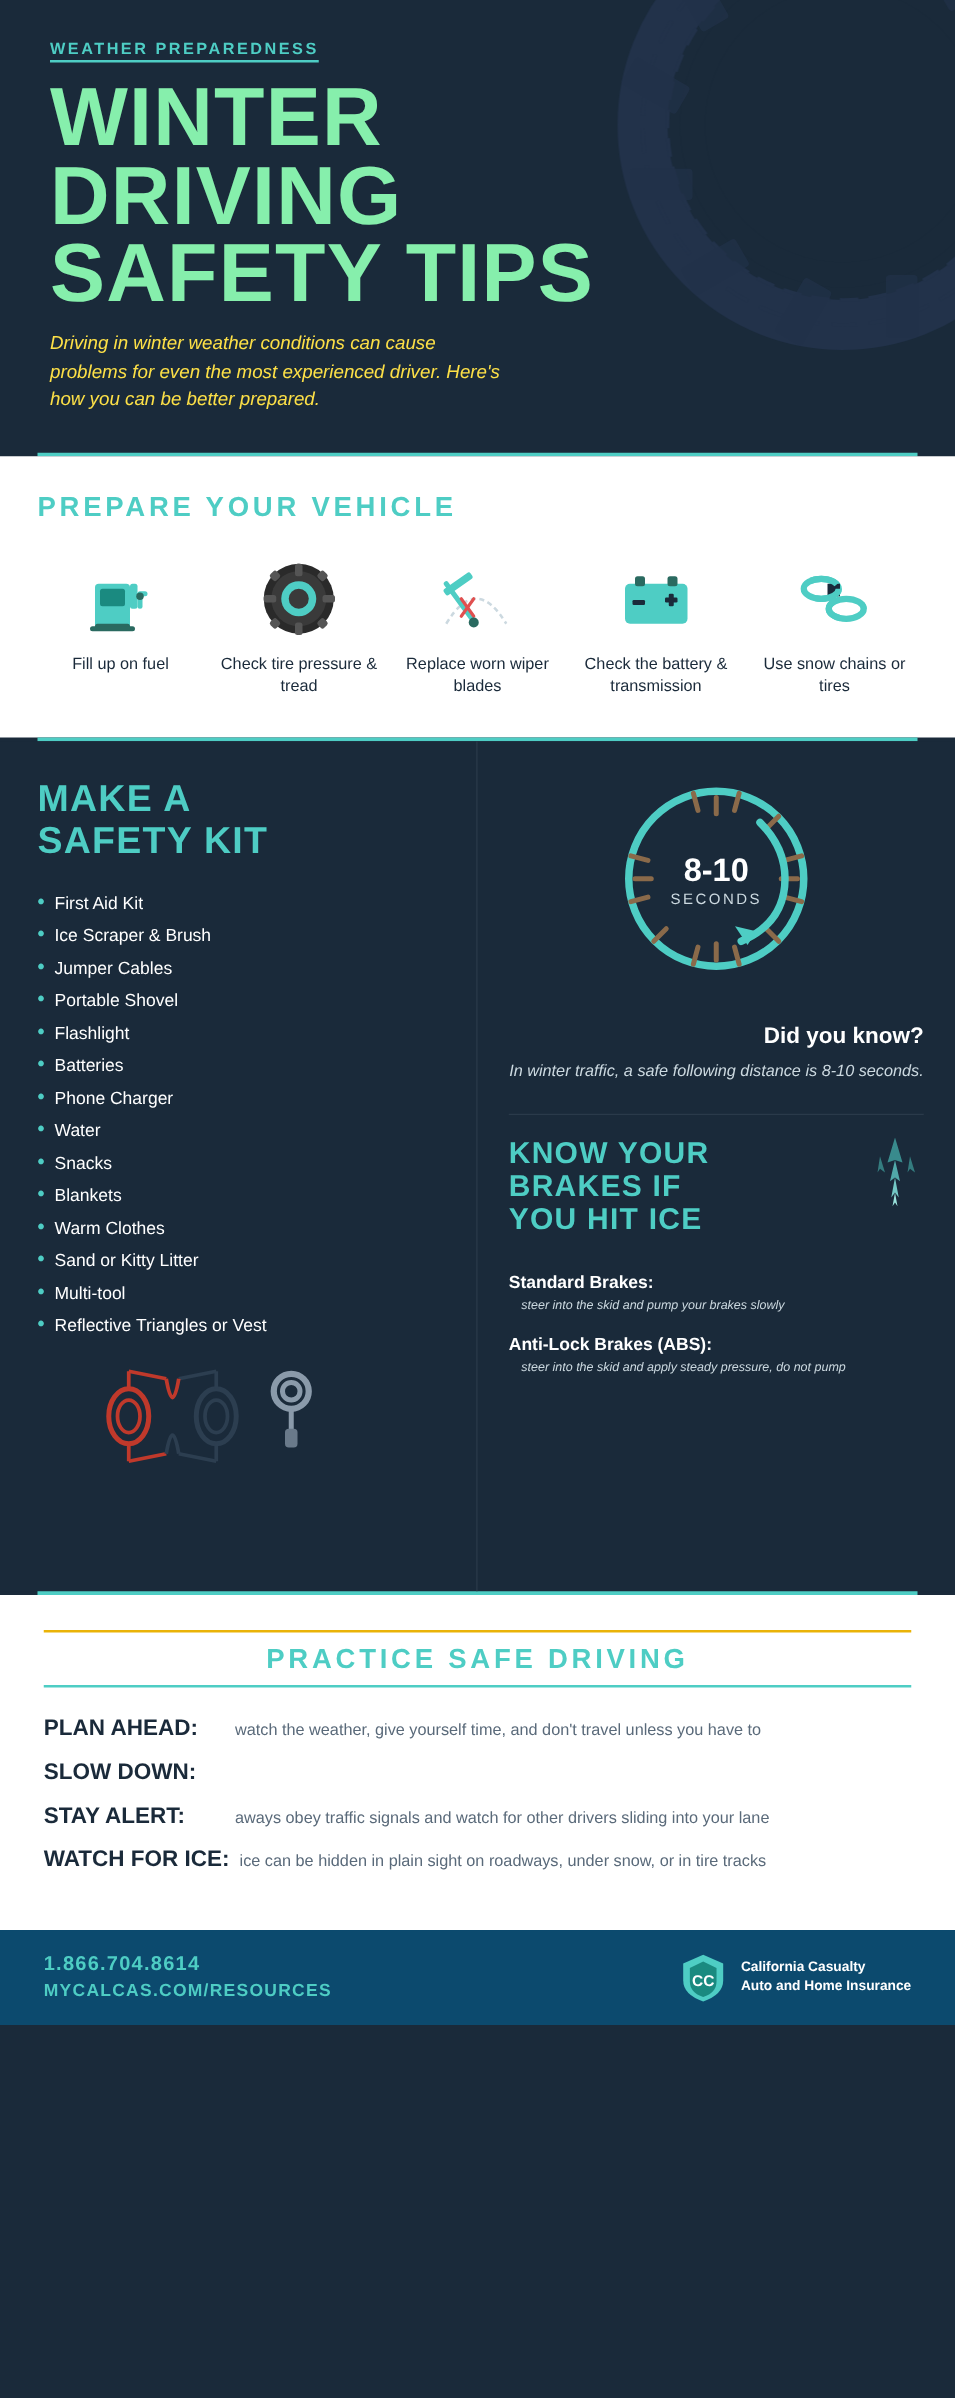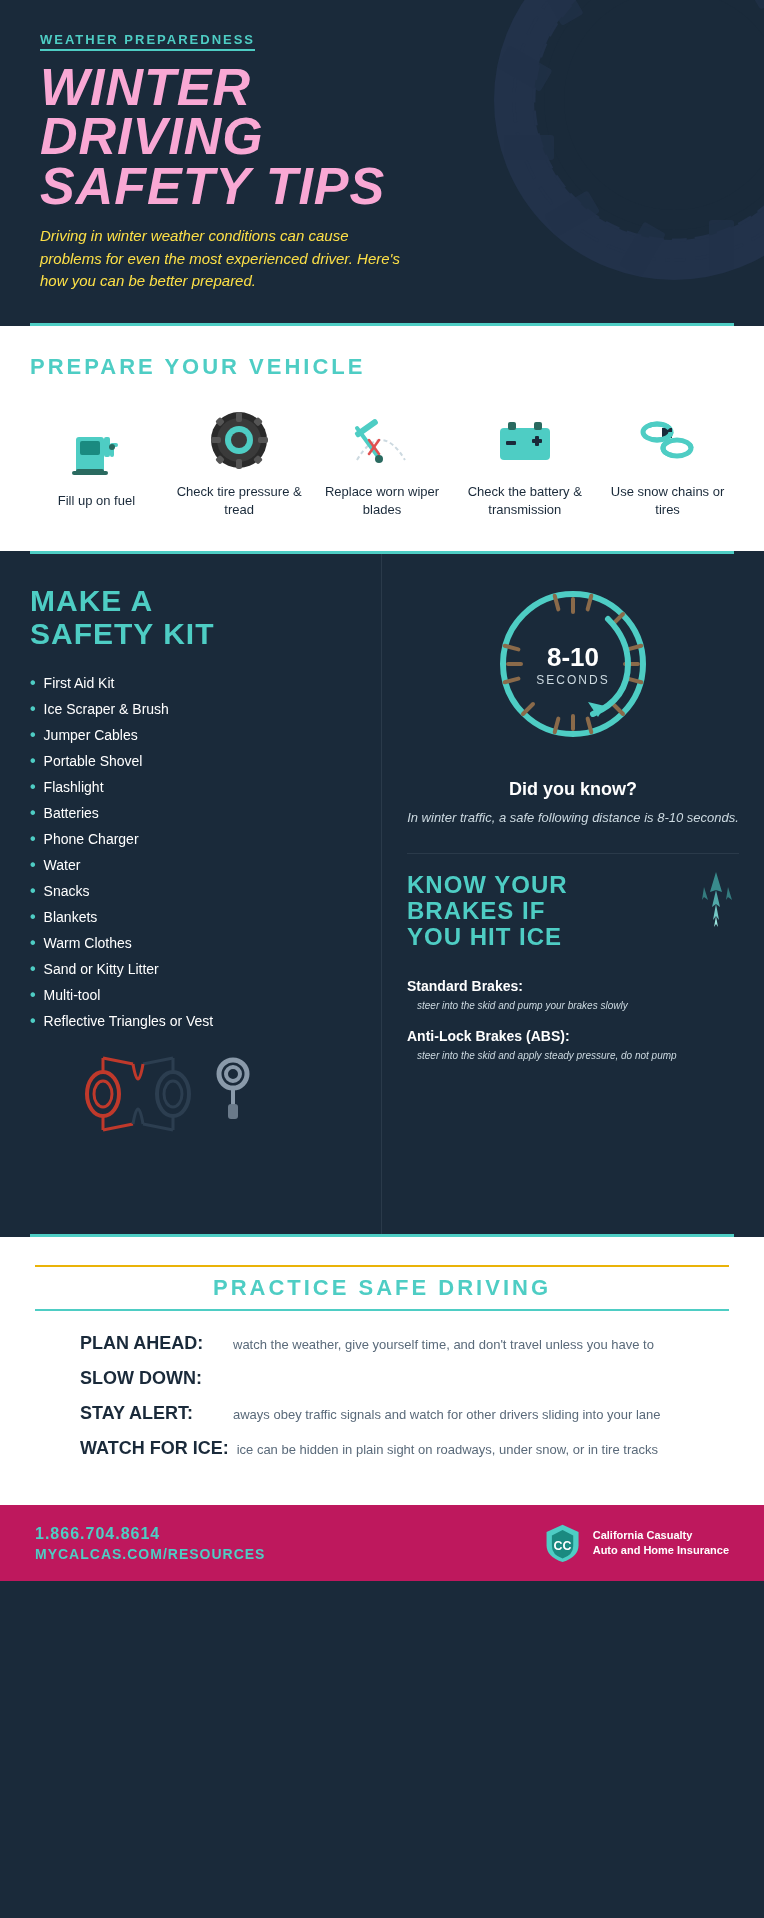--- a/index.html
+++ b/index.html
@@ -37,27 +37,26 @@
       font-size: 13px;
       font-weight: bold;
       letter-spacing: 2px;
       text-transform: uppercase;
       border-bottom: 2px solid #4ecdc4;
       display: inline-block;
       padding-bottom: 2px;
       margin-bottom: 12px;
     }
     .main-title {
-      font-size: 52px;
+      font-size: 66px;
       font-weight: 900;
       line-height: 0.95;
-      color: #f9a8d4;
+      color: #86efac;
       text-transform: uppercase;
       letter-spacing: 1px;
-      font-style: italic;
     }
     .subtitle-text {
       color: #fde047;
       font-size: 15px;
       font-style: italic;
       line-height: 1.5;
       margin-top: 14px;
       max-width: 360px;
     }
 
@@ -78,21 +77,21 @@
       font-size: 22px;
       font-weight: 900;
       text-align: left;
       letter-spacing: 3px;
       text-transform: uppercase;
       margin-bottom: 28px;
     }
     .vehicle-items {
       display: flex;
       justify-content: space-around;
-      align-items: center;
+      align-items: flex-start;
       gap: 10px;
     }
     .vehicle-item {
       display: flex;
       flex-direction: column;
       align-items: center;
       text-align: center;
       width: 130px;
     }
     .vehicle-icon {
@@ -166,21 +165,21 @@
       align-items: center;
       margin-bottom: 20px;
     }
     .clock-graphic {
       position: relative;
       width: 160px;
       height: 160px;
       margin-bottom: 15px;
     }
     .did-you-know {
-      text-align: center;
+      text-align: right;
       margin-bottom: 25px;
     }
     .did-you-know h3 {
       color: white;
       font-size: 18px;
       font-weight: 800;
       margin-bottom: 8px;
     }
     .did-you-know p {
       color: #ccd9e0;
@@ -237,39 +236,38 @@
       border-top: 2px solid #eab308;
       border-bottom: 2px solid #4ecdc4;
       padding: 8px 0;
     }
     .driving-tip {
       display: flex;
       align-items: baseline;
       margin-bottom: 14px;
       gap: 8px;
       flex-wrap: wrap;
-      margin-left: 45px;
     }
     .tip-label {
       color: #1a2a3a;
       font-size: 18px;
       font-weight: 900;
       text-transform: uppercase;
       white-space: nowrap;
       min-width: 145px;
     }
     .tip-desc {
       color: #5a6a7a;
       font-size: 13px;
       flex: 1;
     }
 
     
     .footer-section {
-      background: #be185d;
+      background: #0c4a6e;
       padding: 18px 35px;
       display: flex;
       align-items: center;
       justify-content: space-between;
     }
     .footer-contact {
       display: flex;
       flex-direction: column;
       gap: 3px;
     }

